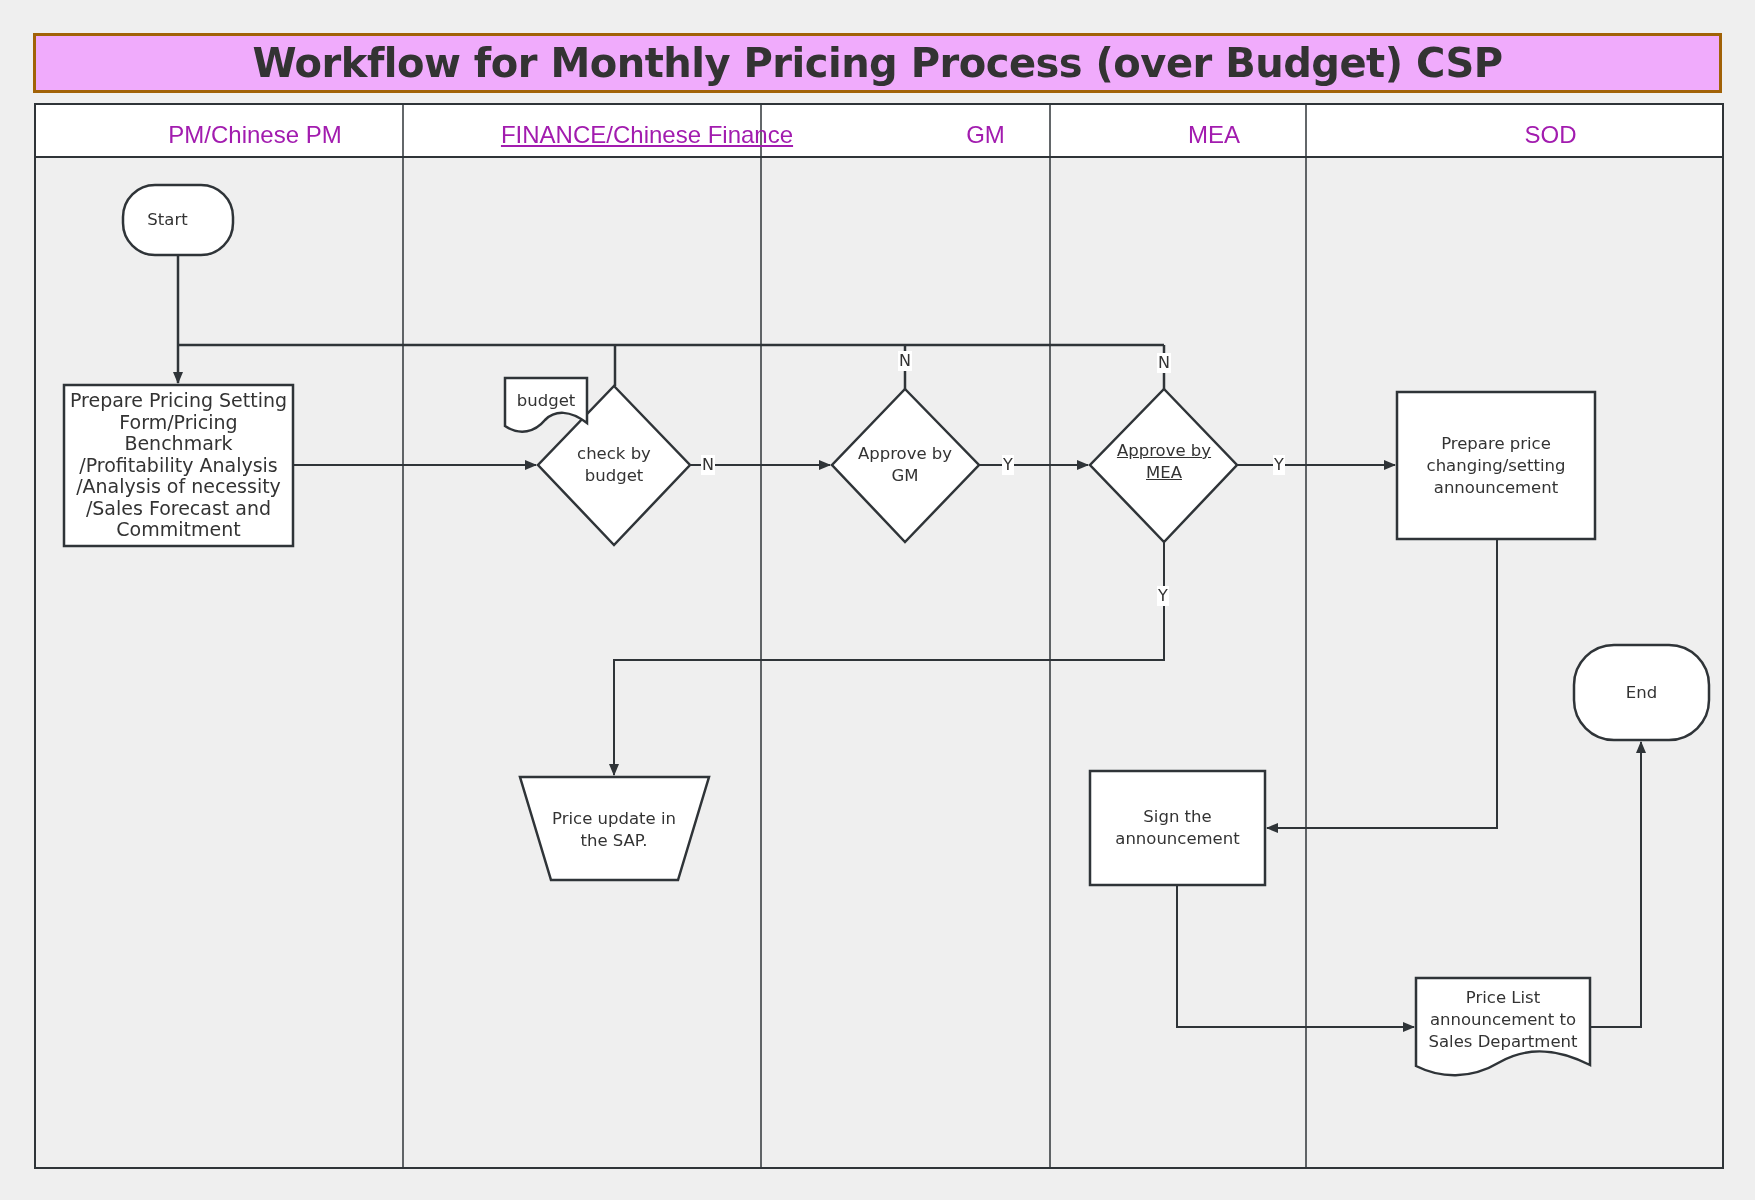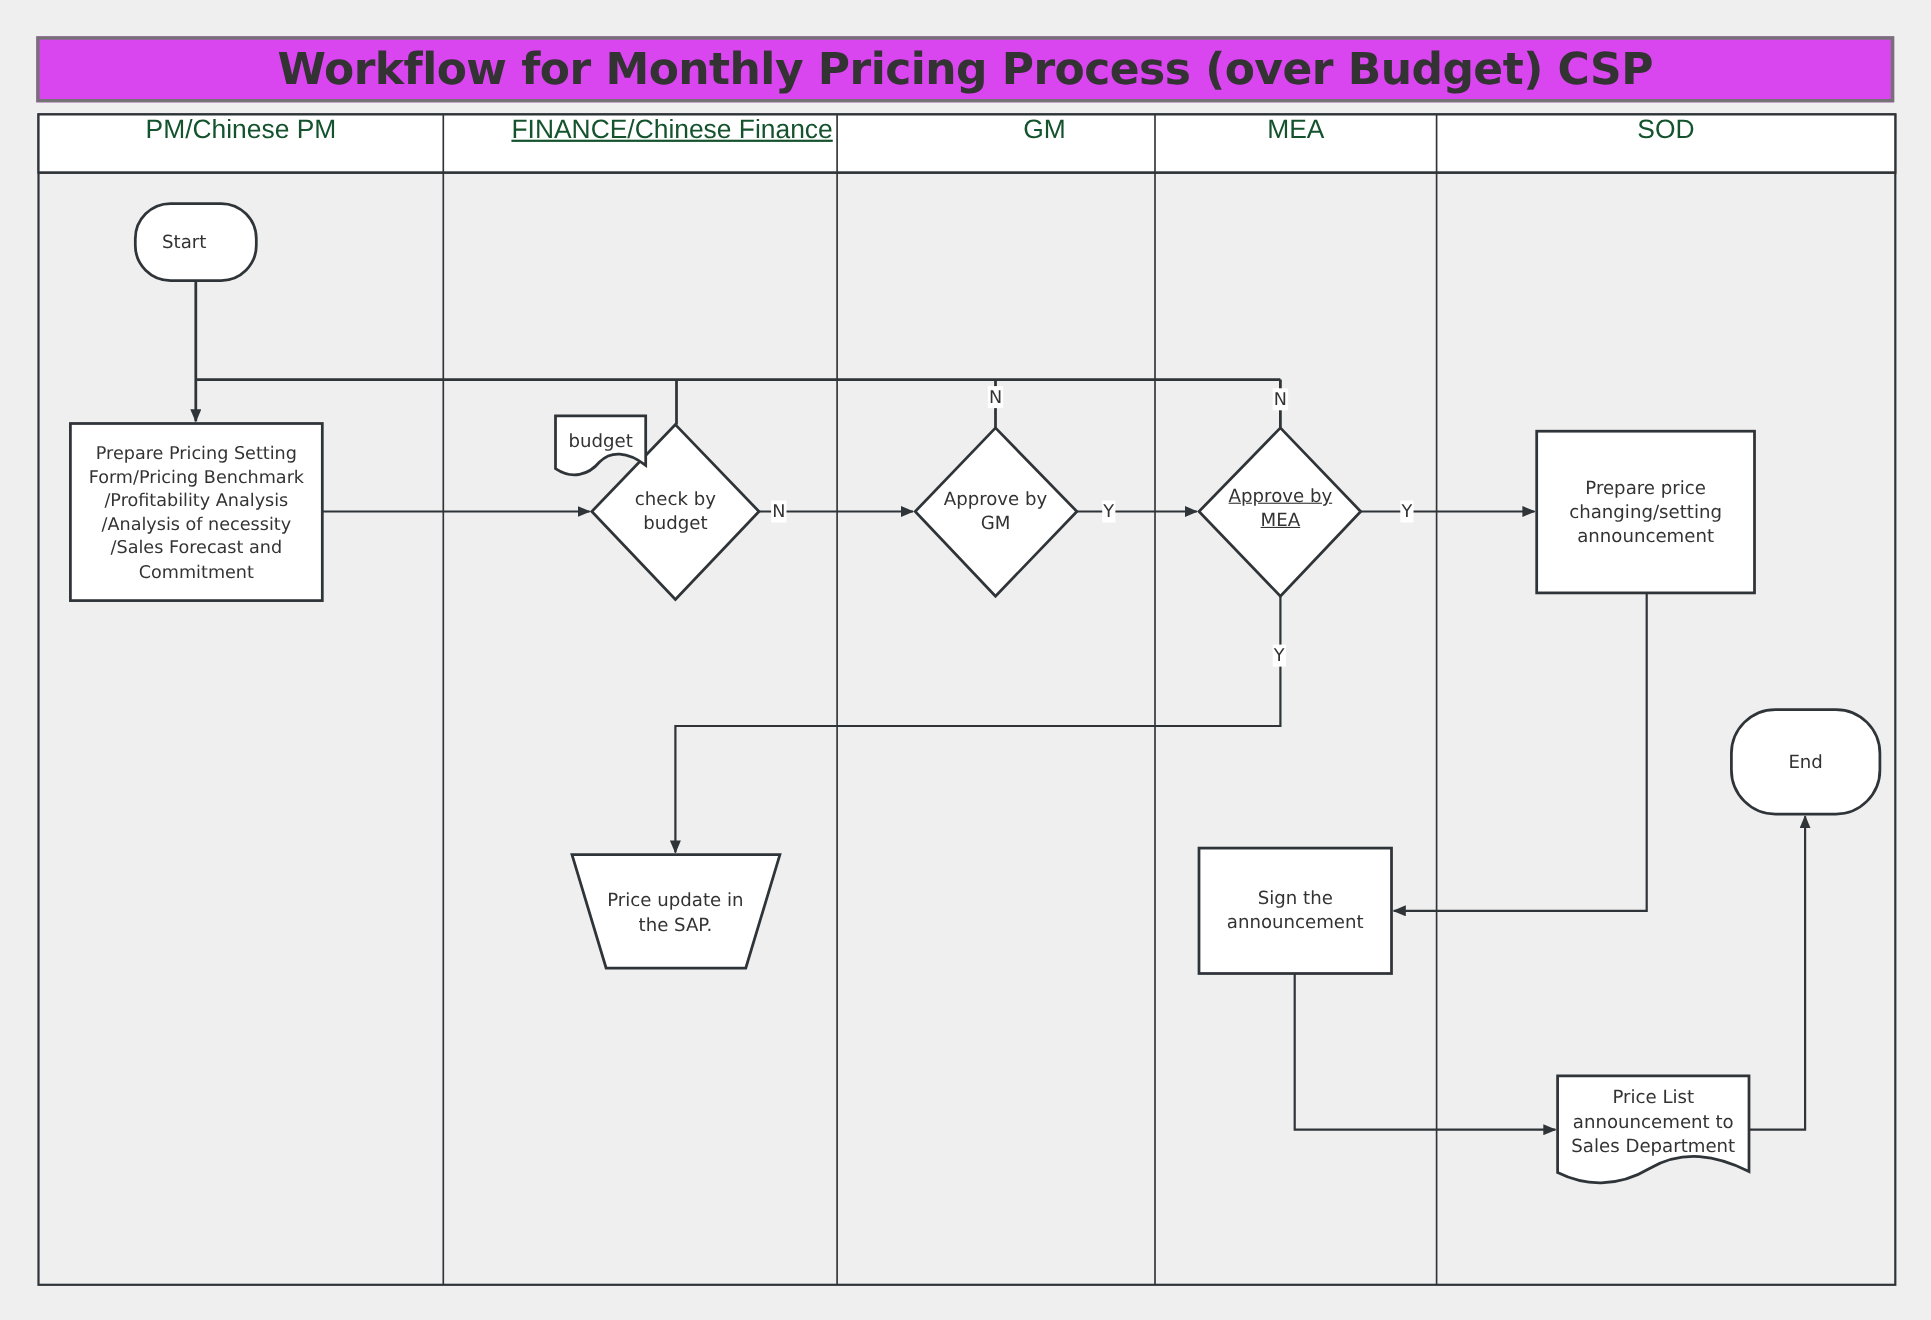--- a/index.html
+++ b/index.html
@@ -1,26 +1,26 @@
 <!DOCTYPE html>
 <html><head>
 <meta charset="utf-8">
 <style>
   html, body { margin: 0; padding: 0; background: #efefef; }
   body { width: 1755px; height: 1200px; position: relative; overflow: hidden;
          font-family: "DejaVu Sans", "Liberation Sans", sans-serif; color: #333; }
   svg { position: absolute; left: 0; top: 0; }
   .title-box { position: absolute; left: 33px; top: 33px; width: 1689px; height: 60px;
-               box-sizing: border-box; border: 3px solid #737373; background: #d946ef;
+               box-sizing: border-box; border: 3px solid #a16207; background: #f0abfc;
                display: flex; align-items: center; justify-content: center; }
   .title-text { font-family: "DejaVu Sans", sans-serif; font-weight: bold; font-size: 40px;
                 color: #333; letter-spacing: -0.5px; }
-  .lane-head { position: absolute; top: 91px; height: 53px; display: flex; align-items: center;
-               justify-content: center; color: #14532d; font-size: 24px;
-               font-family: "Liberation Sans", sans-serif; }
+  .lane-head { position: absolute; top: 108px; height: 53px; display: flex; align-items: center;
+               justify-content: center; color: #a21caf; font-size: 24px;
+               font-family: "Liberation Sans", sans-serif; padding-left: 36px; }
   .node-text { position: absolute; display: flex; align-items: center; justify-content: center;
                text-align: center; font-family: "DejaVu Sans", sans-serif; font-size: 16.5px;
                line-height: 22px; color: #333; box-sizing: border-box; }
   .edge-label { position: absolute; background: #fff; font-family: "DejaVu Sans", sans-serif;
                 font-size: 16px; color: #333; line-height: 20px; padding: 0 1px; }
 </style>
 </head>
 <body>
 
 <div class="title-box">
@@ -85,21 +85,21 @@
   </g>
 </svg>
 
 <div class="lane-head" style="left:35px;width:368px;">PM/Chinese PM</div>
 <div class="lane-head" style="left:403px;width:416px;text-decoration:underline;">FINANCE/Chinese Finance</div>
 <div class="lane-head" style="left:761px;width:289px;margin-left:44px;">GM</div>
 <div class="lane-head" style="left:1050px;width:256px;">MEA</div>
 <div class="lane-head" style="left:1306px;width:417px;">SOD</div>
 
 <div class="node-text" style="left:123px;top:185px;width:89px;height:70px;">Start</div>
-<div class="node-text" style="left:68px;top:387px;width:221px;height:157px;line-height:21.5px;font-size:16px;">Prepare Pricing Setting Form/Pricing Benchmark /Profitability Analysis /Analysis of necessity /Sales Forecast and Commitment</div>
+<div class="node-text" style="left:68px;top:387px;width:221px;height:157px;line-height:21.5px;font-size:19px;">Prepare Pricing Setting Form/Pricing Benchmark /Profitability Analysis /Analysis of necessity /Sales Forecast and Commitment</div>
 <div class="node-text" style="left:505px;top:380px;width:82px;height:42px;">budget</div>
 <div class="node-text" style="left:564px;top:435px;width:100px;height:60px;">check by budget</div>
 <div class="node-text" style="left:845px;top:435px;width:120px;height:60px;">Approve by GM</div>
 <div class="node-text" style="left:1104px;top:432px;width:120px;height:60px;text-decoration:underline;">Approve by MEA</div>
 <div class="node-text" style="left:1405px;top:400px;width:182px;height:131px;">Prepare price changing/setting announcement</div>
 <div class="node-text" style="left:545px;top:790px;width:138px;height:80px;">Price update in the SAP.</div>
 <div class="node-text" style="left:1095px;top:776px;width:165px;height:104px;">Sign the announcement</div>
 <div class="node-text" style="left:1418px;top:982px;width:170px;height:76px;">Price List announcement to Sales Department</div>
 <div class="node-text" style="left:1574px;top:645px;width:135px;height:95px;">End</div>
 

